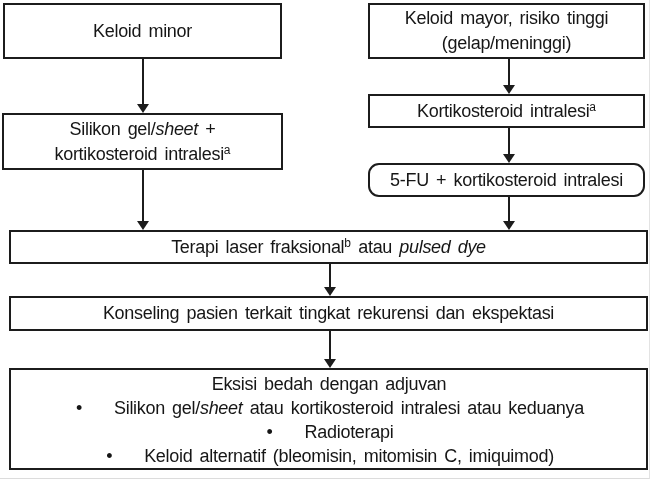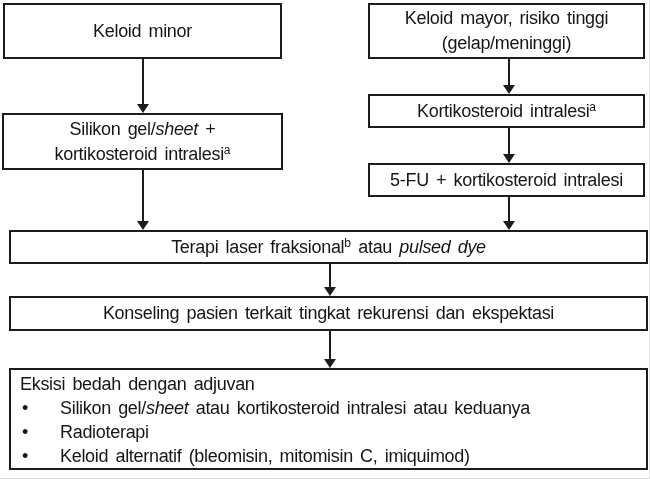--- a/index.html
+++ b/index.html
@@ -30,21 +30,21 @@
   .arrow .shaft {
     position:absolute; left:5px; top:0; bottom:7px; width:2px;
     background:var(--border);
   }
   .arrow .head {
     position:absolute; left:0; bottom:0; width:0; height:0;
     border-left:6px solid transparent; border-right:6px solid transparent;
     border-top:9px solid var(--border);
   }
   .box-left-align {
-    justify-content:flex-start; align-items:flex-start;
+    justify-content:flex-start; align-items:center;
     text-align:left; padding:2px 8px 2px 9px; line-height:24px;
   }
   .bullet-row { display:flex; }
   .bullet-marker { flex:0 0 27px; width:27px; padding-left:2px; box-sizing:border-box; }
   .bullet-text { flex:1 1 auto; white-space:nowrap;margin-left:13px; }
 </style>
 </head>
 <body>
 
 <div class="stage">
@@ -66,21 +66,21 @@
     <div class="bl">Keloid mayor, risiko tinggi</div>
     <div class="bl">(gelap/meninggi)</div>
   </div>
 
   <div class="box" style="left:368px; top:94px; width:277px; height:34px;">
     <div class="bl">
       <span>Kortikosteroid intralesi</span><sup>a</sup>
     </div>
   </div>
 
-  <div class="box" style="left:368px; top:163px; width:277px; height:34px;">
+  <div class="box" style="left:368px; top:163px; width:277px; height:34px;border-radius:11px;">
     <div class="bl">5-FU + kortikosteroid intralesi</div>
   </div>
 
   <div class="box" style="left:9px; top:230px; width:639px; height:34px;">
     <div class="bl">
       <span>Terapi laser fraksional</span><sup>b</sup><span> atau </span><i>pulsed dye</i>
     </div>
   </div>
 
   <div class="box" style="left:9px; top:296px; width:639px; height:35px;">

